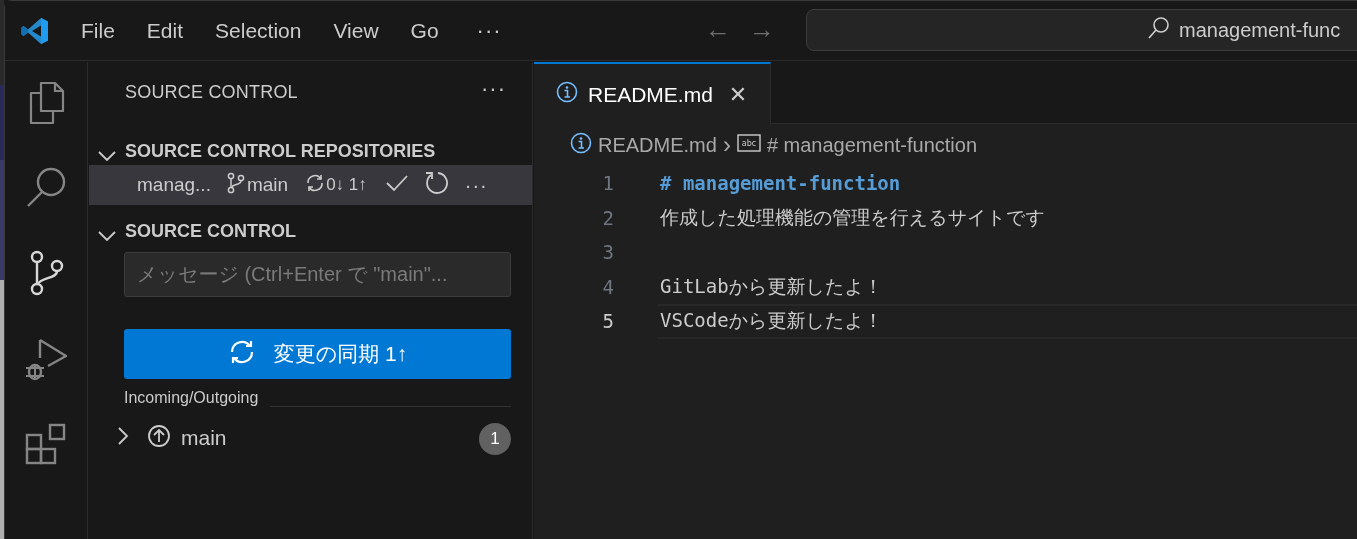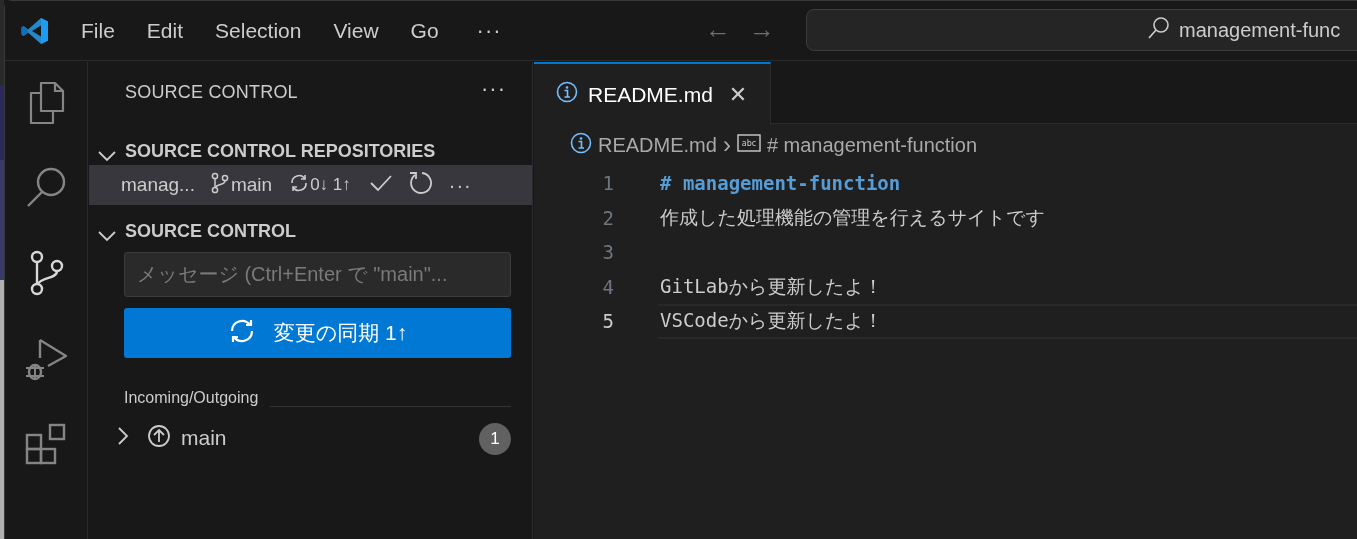--- a/index.html
+++ b/index.html
@@ -65,31 +65,31 @@
   .sidebar-more { position: absolute; right: 26px; top: 14px; font-size: 22px; color: #cccccc; letter-spacing: 1px; }
   .section-header {
     position: absolute; left: 0; width: 100%; height: 34px;
     display: flex; align-items: flex-end; font-weight: bold; font-size: 18px; color: #cccccc;
   }
   .section-header .chev { width: 36px; display: flex; justify-content: center; }
   .repo-row {
     position: absolute; left: 0; top: 103px; width: 443px; height: 40px;
     background: #37373d; display: flex; align-items: center; font-size: 19px; color: #cccccc;
   }
-  .repo-row .repo-name { margin-left: 32px; }
+  .repo-row .repo-name { margin-left: 48px; }
   .repo-row .branch { display: flex; align-items: center; margin-left: 16px; }
   .repo-row .sync { display: flex; align-items: center; margin-left: 16px; font-size: 17px; }
   .repo-row .act { margin-left: 14px; display: flex; align-items: center; }
   .commit-input {
     position: absolute; left: 35px; top: 190px; width: 387px; height: 45px;
     background: #2a2a2a; border: 1px solid #3c3c3c; border-radius: 3px;
     font-size: 20px; color: #7a7a7a; padding: 0 12px; display: flex; align-items: center; white-space: nowrap; overflow: hidden;
   }
   .sync-button {
-    position: absolute; left: 35px; top: 246px; width: 387px; height: 50px;
+    position: absolute; left: 35px; top: 267px; width: 387px; height: 50px;
     background: #0078d4; border-radius: 3px; color: #ffffff; font-size: 21px;
     display: flex; align-items: center; justify-content: center; gap: 18px;
   }
   .io-label {
     position: absolute; left: 35px; top: 327px; font-size: 16px; color: #cccccc; display: flex; align-items: flex-end; width: 387px;
   }
   .io-label .line { flex: 1; height: 1px; background: #333; margin-left: 12px; }
   .main-row {
     position: absolute; left: 0; top: 356px; width: 443px; height: 40px; display: flex; align-items: center; font-size: 21px;
   }

